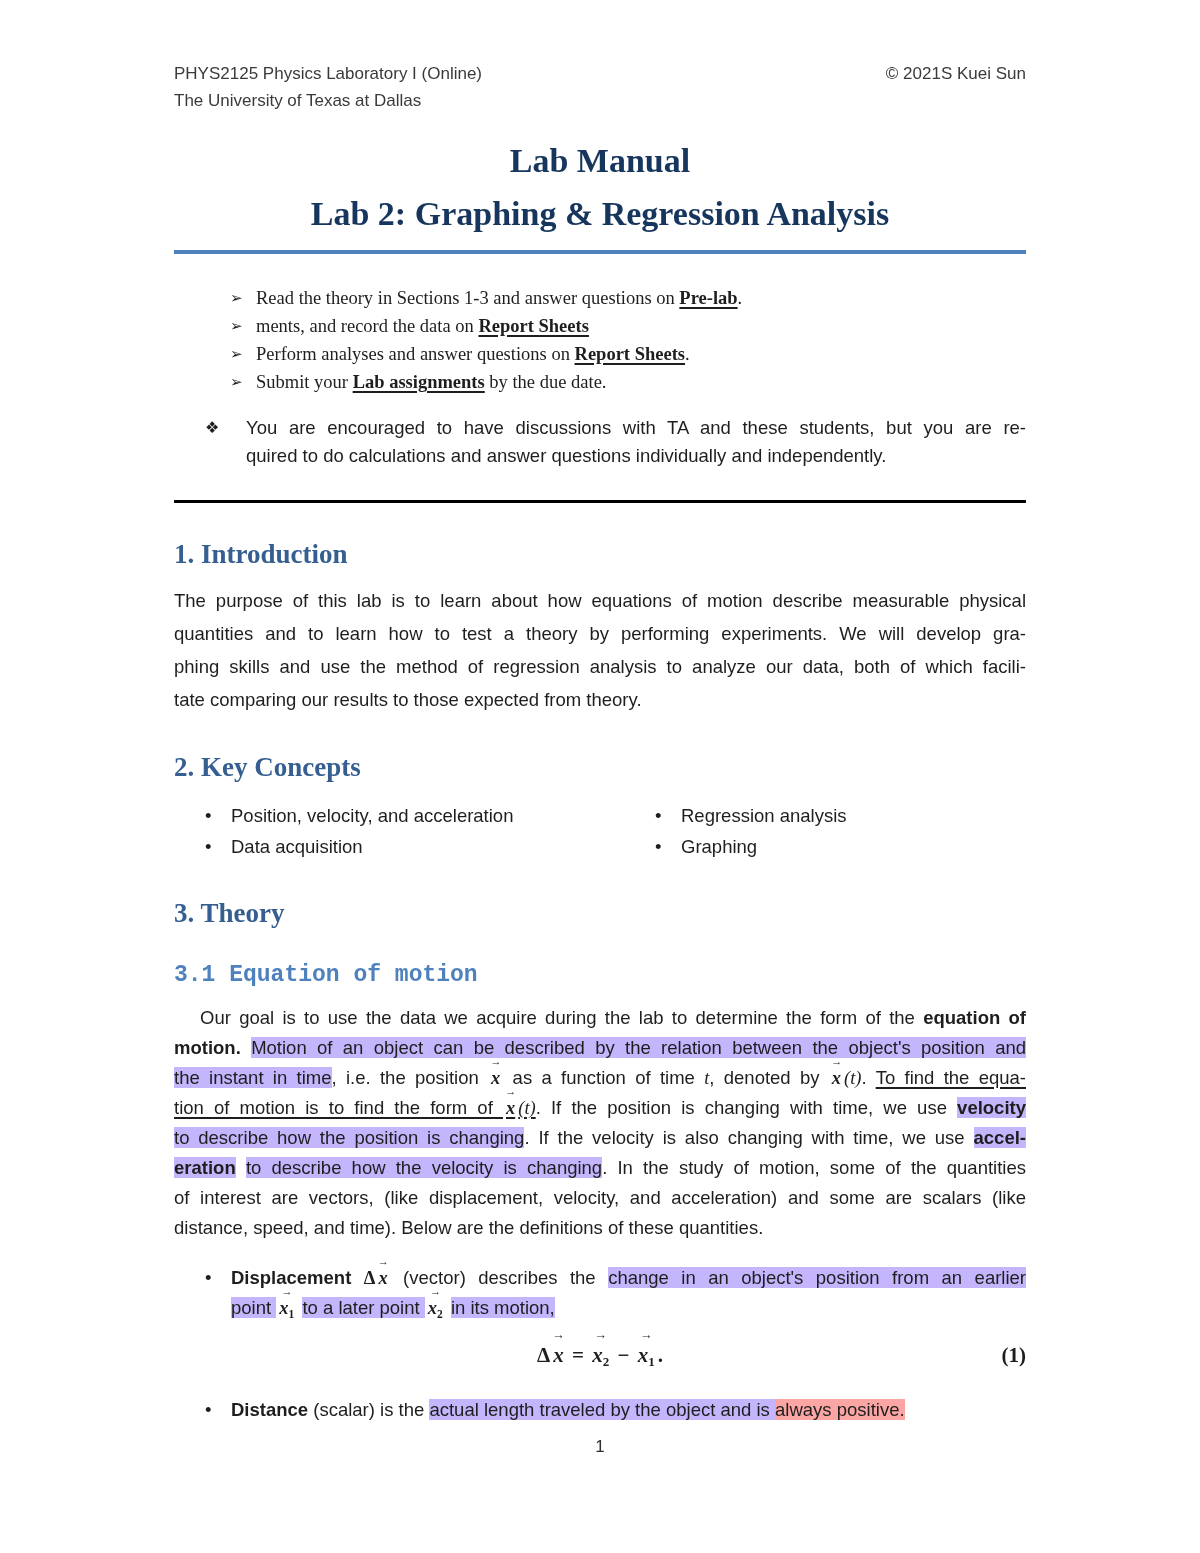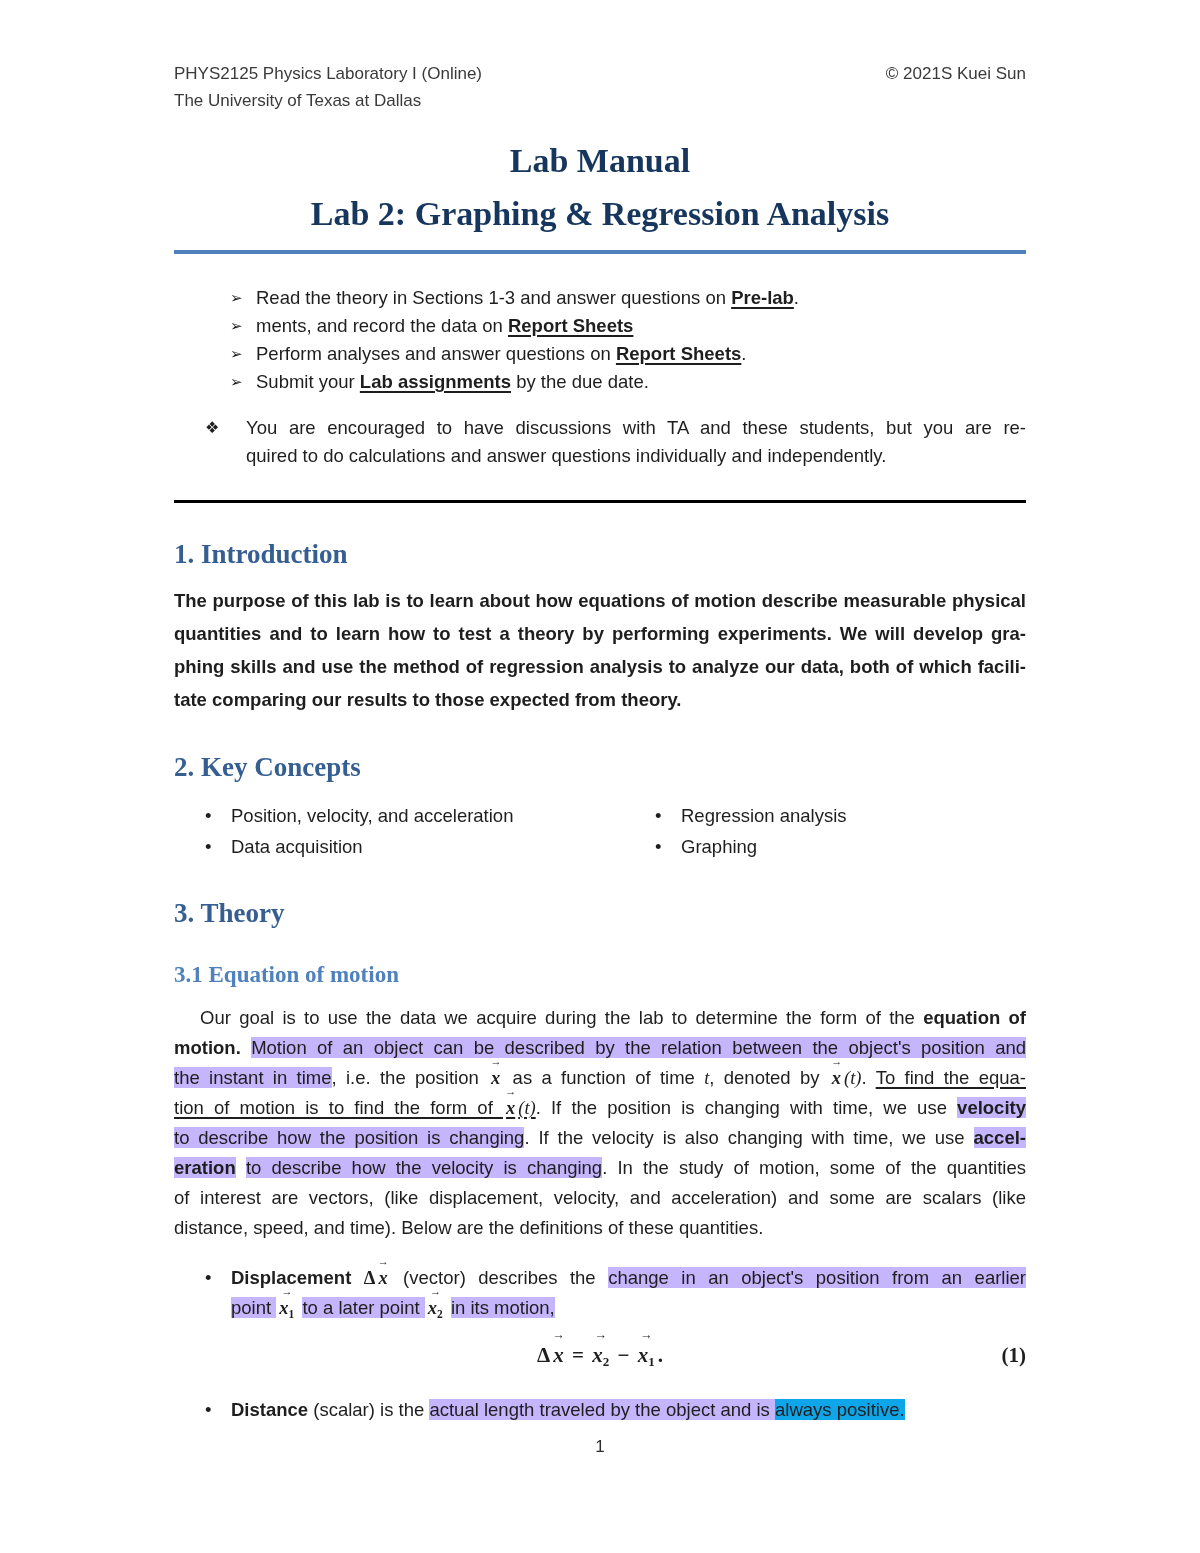--- a/index.html
+++ b/index.html
@@ -30,41 +30,41 @@
     font-size: 34px;
     line-height: 53px;
     color: #17365D;
     border-bottom: 4px solid #4F81BD;
     padding-bottom: 10px;
   }
   
   .arrow-list { margin-top: 30px; font-size: 18.5px; line-height: 28px; }
   .arrow-item { display: flex; padding-left: 56px; }
   .arrow-glyph { width: 26px; flex: 0 0 26px; font-size: 15px; color: #1e1e1e; }
-  .arrow-body { flex: 1; }
+  .arrow-body { flex: 1; font-family: Liberation Serif, serif; }
   
   .note { display: flex; margin-top: 18px; padding-left: 31px; font-size: 18.5px; line-height: 28px; }
   .note-glyph { width: 41px; flex: 0 0 41px; font-size: 16px; }
   .note-body { flex: 1; }
   
   .rule { border: none; border-top: 3px solid #000; margin-top: 30px; }
   
   .h1 {
     font-family: "Liberation Serif", "DejaVu Serif", serif;
     font-weight: 700; font-size: 27px; line-height: 34px;
     color: #365F91; margin-top: 34px;
   }
   .h2 {
-    font-family: Liberation Serif, serif;
+    font-family: Liberation Mono, monospace;
     font-weight: 700; font-size: 23px; line-height: 30px;
     color: #4F81BD; margin-top: 30px;
   }
   
   .para { margin-top: 13px; font-size: 18.5px; }
-  .para.lh33 .pline { line-height: 33px; font-weight: bold; }
+  .para.lh33 .pline { line-height: 33px; }
   .para.lh30 .pline { line-height: 30px; }
   .pline { line-height: 30px; }
   .jl { text-align: justify; text-align-last: justify; }
   .indent { text-indent: 26px; }
   
   .concepts { display: flex; margin-top: 16px; font-size: 18.5px; line-height: 31px; }
   .concept-col { padding-left: 31px; }
   .concept-col.left { width: 450px; }
   .concept-item { display: flex; }
   .dot { width: 26px; flex: 0 0 26px; }
@@ -82,21 +82,21 @@
     font-family: "Liberation Serif", "DejaVu Serif", serif;
     font-weight: 700; font-size: 21px; line-height: 36px;
   }
   
   .b { font-weight: 700; }
   .i { font-style: italic; font-family: "Liberation Serif", "DejaVu Serif", serif; }
   .u { text-decoration: underline; text-underline-offset: 3px; text-decoration-thickness: 1.5px; }
   .b.u { text-decoration-thickness: 2px; }
   .m { font-family: "Liberation Serif", "DejaVu Serif", serif; font-weight: 700; }
   .hl-y { background: #c4b5fd; }
-  .hl-g { background: #0ea5e9; margin-top: 48px; }
+  .hl-g { background: #fca5a5; margin-top: 48px; }
   
   .vec {
     position: relative; display: inline-block;
     font-family: "Liberation Serif", "DejaVu Serif", serif;
     font-style: italic; font-weight: 700;
     padding: 0 2px; margin: 0 1px;
   }
   .vec .arr {
     position: absolute; top: -0.62em; left: 50%;
     transform: translateX(-50%);

